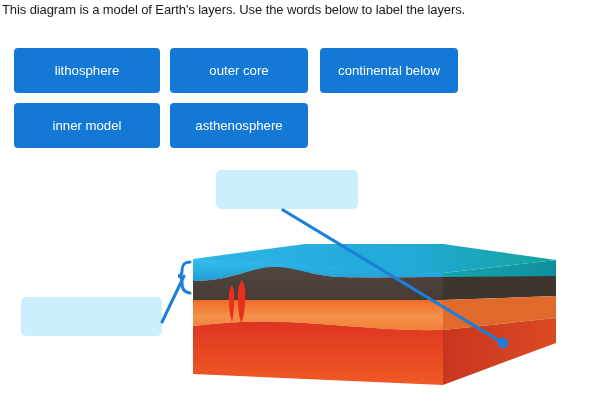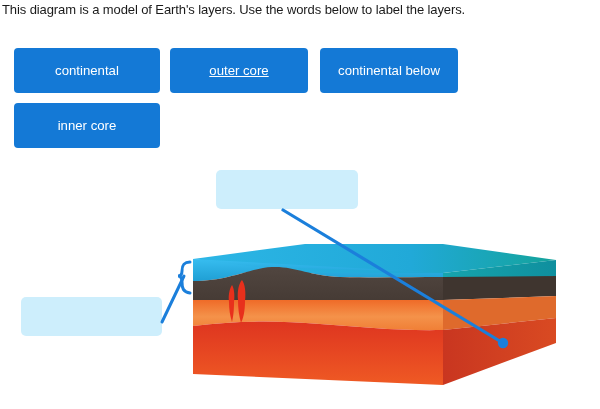--- a/index.html
+++ b/index.html
@@ -81,24 +81,25 @@
     height: 409px;
     pointer-events: none;
   }
 </style>
 </head>
 <body>
 
 <div id="instruction">This diagram is a model of Earth's layers. Use the words below to label the layers.</div>
 
 <div id="word-bank">
-  <button class="word-chip" style="left:14px; top:0px; width:146px;">continental</button>
-  <button class="word-chip" style="left:170px; top:0px; width:138px;text-decoration:underline;">outer core</button>
+  <button class="word-chip" style="left:14px; top:0px; width:146px;">lithosphere</button>
+  <button class="word-chip" style="left:170px; top:0px; width:138px;">outer core</button>
   <button class="word-chip" style="left:320px; top:0px; width:138px;">continental below</button>
-  <button class="word-chip" style="left:14px; top:55px; width:146px;">inner core</button>
+  <button class="word-chip" style="left:14px; top:55px; width:146px;">inner model</button>
+  <button class="word-chip" style="left:170px; top:55px; width:138px;">asthenosphere</button>
 </div>
 
 <div class="drop-zone" id="drop-zone-mantle"></div>
 
 <div class="drop-zone" id="drop-zone-crust"></div>
 
 <svg id="diagram-svg" viewBox="0 0 600 409">
   <defs>
     <linearGradient id="gradOceanTop" x1="0" y1="0" x2="1" y2="0">
       <stop offset="0%" stop-color="#2cb6e6"></stop>

